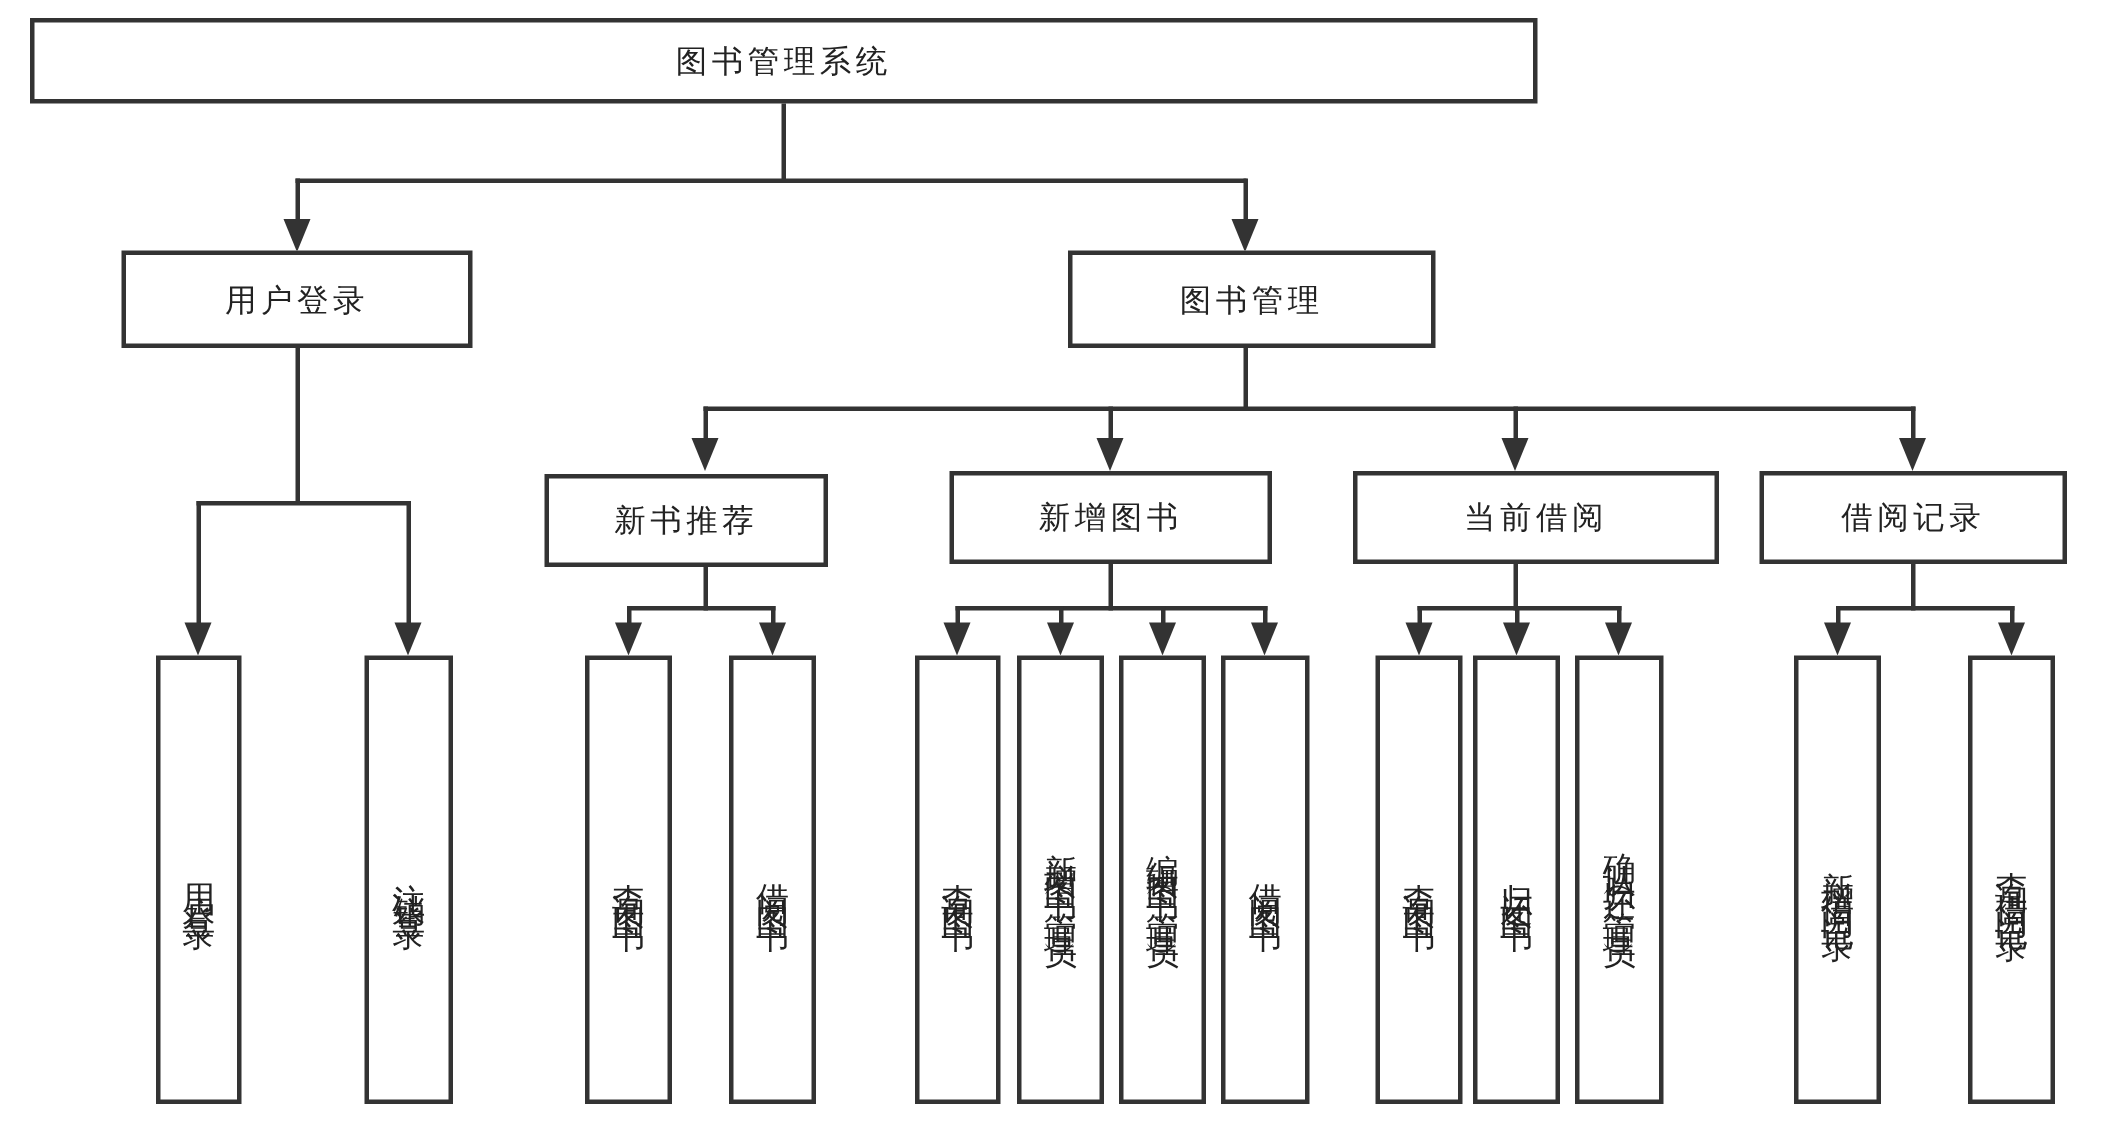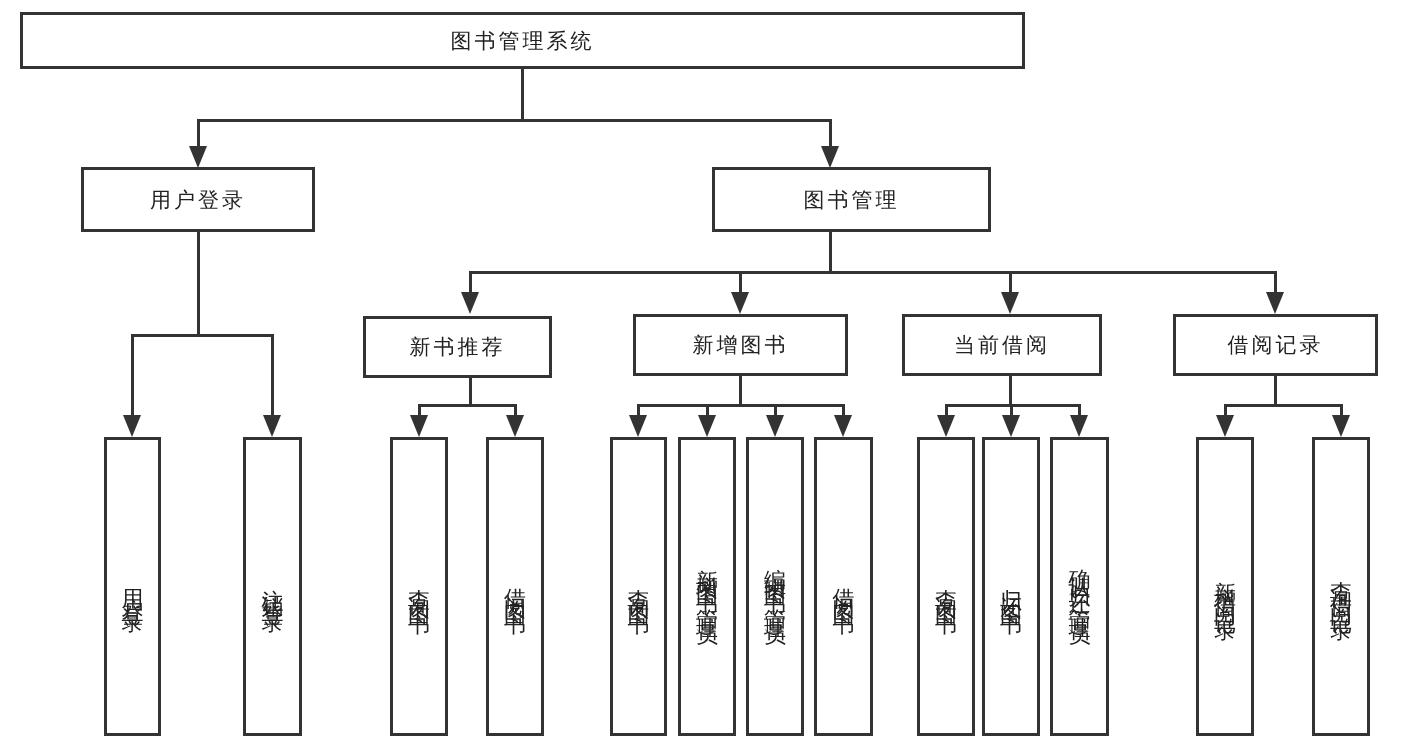--- a/index.html
+++ b/index.html
@@ -65,21 +65,21 @@
   <div class="node hnode" style="left:20px;top:12px;width:1005px;height:57px">图书管理系统</div>
 
   <div class="vline" style="left:521px;top:69px;height:51px"></div>
   <div class="hline" style="left:197px;top:119px;width:634px"></div>
   <div class="vline" style="left:197px;top:119px;height:28px"></div>
   <div class="arrow" style="left:189px;top:146px"></div>
   <div class="vline" style="left:829px;top:119px;height:28px"></div>
   <div class="arrow" style="left:821px;top:146px"></div>
 
   <div class="node hnode" style="left:81px;top:167px;width:234px;height:65px">用户登录</div>
-  <div class="node hnode" style="left:712px;top:167px;width:279px;height:65px">图书管理</div>
+  <div class="node hnode" style="left:712px;top:167px;width:245px;height:65px">图书管理</div>
 
   <div class="vline" style="left:197px;top:232px;height:104px"></div>
   <div class="hline" style="left:131px;top:334px;width:143px"></div>
   <div class="vline" style="left:131px;top:334px;height:82px"></div>
   <div class="arrow" style="left:123px;top:415px"></div>
   <div class="vline" style="left:271px;top:334px;height:82px"></div>
   <div class="arrow" style="left:263px;top:415px"></div>
 
   <div class="vline" style="left:829px;top:232px;height:42px"></div>
   <div class="hline" style="left:469px;top:271px;width:808px"></div>
@@ -87,21 +87,21 @@
   <div class="arrow" style="left:461px;top:292px"></div>
   <div class="vline" style="left:739px;top:271px;height:24px"></div>
   <div class="arrow" style="left:731px;top:292px"></div>
   <div class="vline" style="left:1009px;top:271px;height:24px"></div>
   <div class="arrow" style="left:1001px;top:292px"></div>
   <div class="vline" style="left:1274px;top:271px;height:24px"></div>
   <div class="arrow" style="left:1266px;top:292px"></div>
 
   <div class="node hnode" style="left:363px;top:316px;width:189px;height:62px">新书推荐</div>
   <div class="node hnode" style="left:633px;top:314px;width:215px;height:62px">新增图书</div>
-  <div class="node hnode" style="left:902px;top:314px;width:200px;height:62px">当前借阅</div>
+  <div class="node hnode" style="left:902px;top:314px;width:244px;height:62px">当前借阅</div>
   <div class="node hnode" style="left:1173px;top:314px;width:205px;height:62px">借阅记录</div>
 
   <div class="vline" style="left:469px;top:376px;height:31px"></div>
   <div class="hline" style="left:418px;top:404px;width:99px"></div>
   <div class="vline" style="left:418px;top:404px;height:12px"></div>
   <div class="arrow" style="left:410px;top:415px"></div>
   <div class="vline" style="left:514px;top:404px;height:12px"></div>
   <div class="arrow" style="left:506px;top:415px"></div>
 
   <div class="vline" style="left:739px;top:376px;height:31px"></div>

